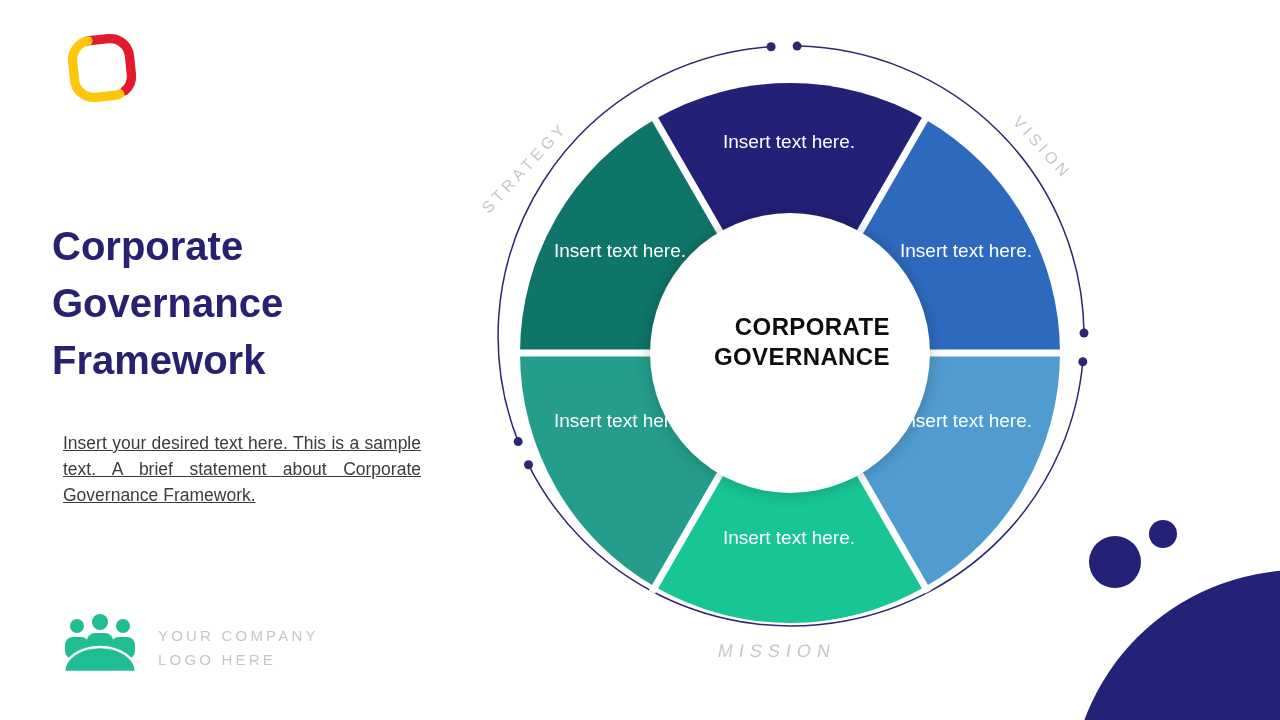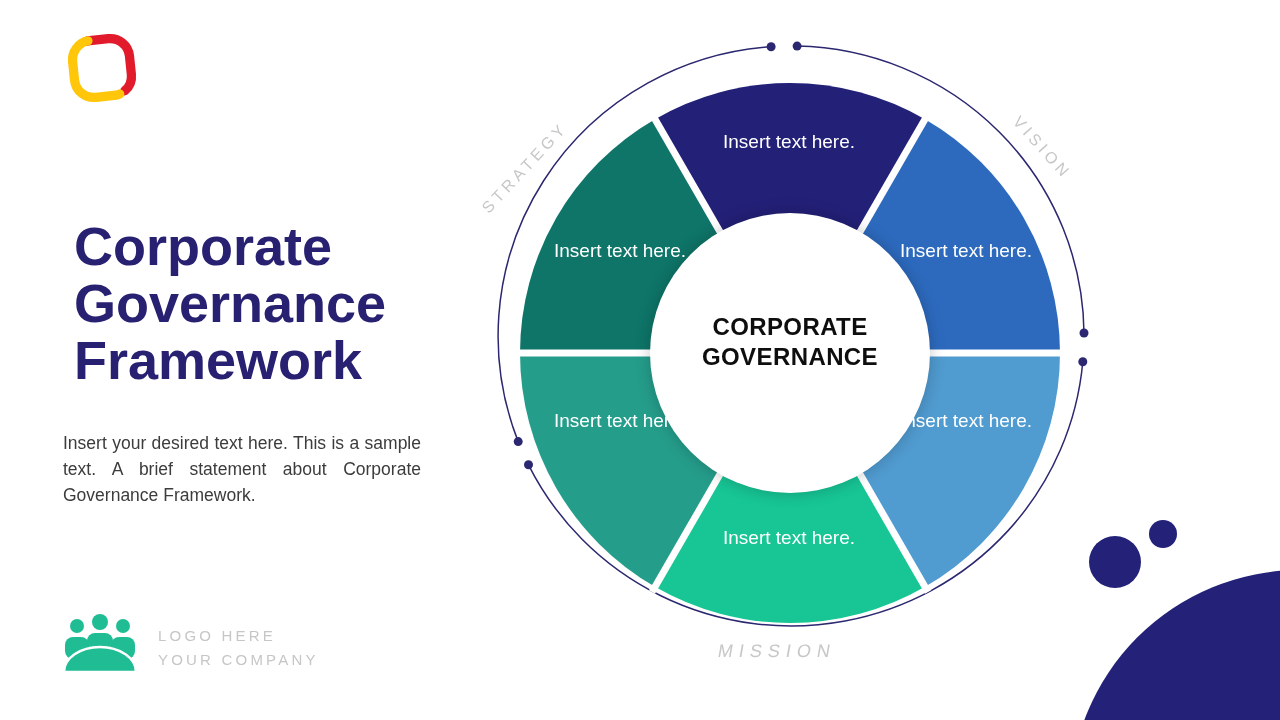--- a/index.html
+++ b/index.html
@@ -4,42 +4,42 @@
 <style>
   html,body{margin:0;padding:0;background:#ffffff;}
   #canvas{
     position:relative;width:1280px;height:720px;overflow:hidden;
     background:#ffffff;font-family:"Liberation Sans","DejaVu Sans",sans-serif;
   }
   .abs{position:absolute;}
 
   
   .slide-title{
-    left:74px;top:218px;width:320px;
-    font-size:54px;line-height:57px;font-weight:700;color:#282070;
+    left:52px;top:218px;width:320px;
+    font-size:40px;line-height:57px;font-weight:700;color:#282070;
   }
   .slide-desc{
     left:63px;top:430px;width:358px;
-    font-size:17.5px;line-height:26px;color:#3c3c3c;text-align:justify;
+    font-size:17.5px;line-height:26px;color:#3c3c3c;text-align:justify;text-decoration:underline;
   }
 
   
   .footer-text{
     left:158px;top:624px;width:260px;
     font-size:15px;line-height:24px;letter-spacing:3.2px;color:#c6c6c6;font-weight:400;
   }
 
   
   .center-circle{
     left:650px;top:213px;width:280px;height:280px;border-radius:50%;
     background:#ffffff;box-shadow:0 0 16px rgba(0,0,0,0.22);
   }
   .center-label{
     left:790px;top:342px;width:200px;transform:translate(-50%,-50%);
-    text-align:center;font-size:24px;line-height:30px;font-weight:700;
+    text-align:right;font-size:24px;line-height:30px;font-weight:700;
     letter-spacing:0.4px;color:#0e0e0e;
   }
   .seg-label{
     width:140px;transform:translate(-50%,-50%);text-align:right;
     color:#ffffff;font-size:19px;line-height:26px;font-weight:400;
   }
   .ring-label{
     color:#c7c7c7;font-size:16px;letter-spacing:4px;white-space:nowrap;
   }
   .ring-label.strategy{left:525px;top:168px;transform:translate(-50%,-50%) rotate(-47deg);}
@@ -75,22 +75,22 @@
       <rect x="5" y="26" width="24" height="22" rx="8"></rect>
       <rect x="51" y="26" width="24" height="22" rx="8"></rect>
       <rect x="27" y="22" width="26" height="16" rx="8"></rect>
       <circle cx="17" cy="15" r="7"></circle>
       <circle cx="40" cy="11" r="8"></circle>
       <circle cx="63" cy="15" r="7"></circle>
       <path d="M 4 61 A 36 25 0 0 1 76 61 Z" stroke="#ffffff" stroke-width="2.5"></path>
     </g>
   </svg>
   <div class="abs footer-text">
+    <div>YOUR COMPANY</div>
     <div>LOGO HERE</div>
-    <div>YOUR COMPANY</div>
   </div>
 
   <svg class="abs" style="left:0;top:0;" width="1280" height="720" viewBox="0 0 1280 720">
 
     <g stroke="#2B2770" stroke-width="1.5" fill="none">
       <path d="M 797.1 46.1 A 293 290 0 0 1 1084 333"></path>
       <path d="M 1082.8 361.8 A 293 290 0 0 1 528.5 464.8"></path>
       <path d="M 518.2 441.6 A 293 290 0 0 1 771.1 46.7"></path>
     </g>
     <g fill="#2B2770">

